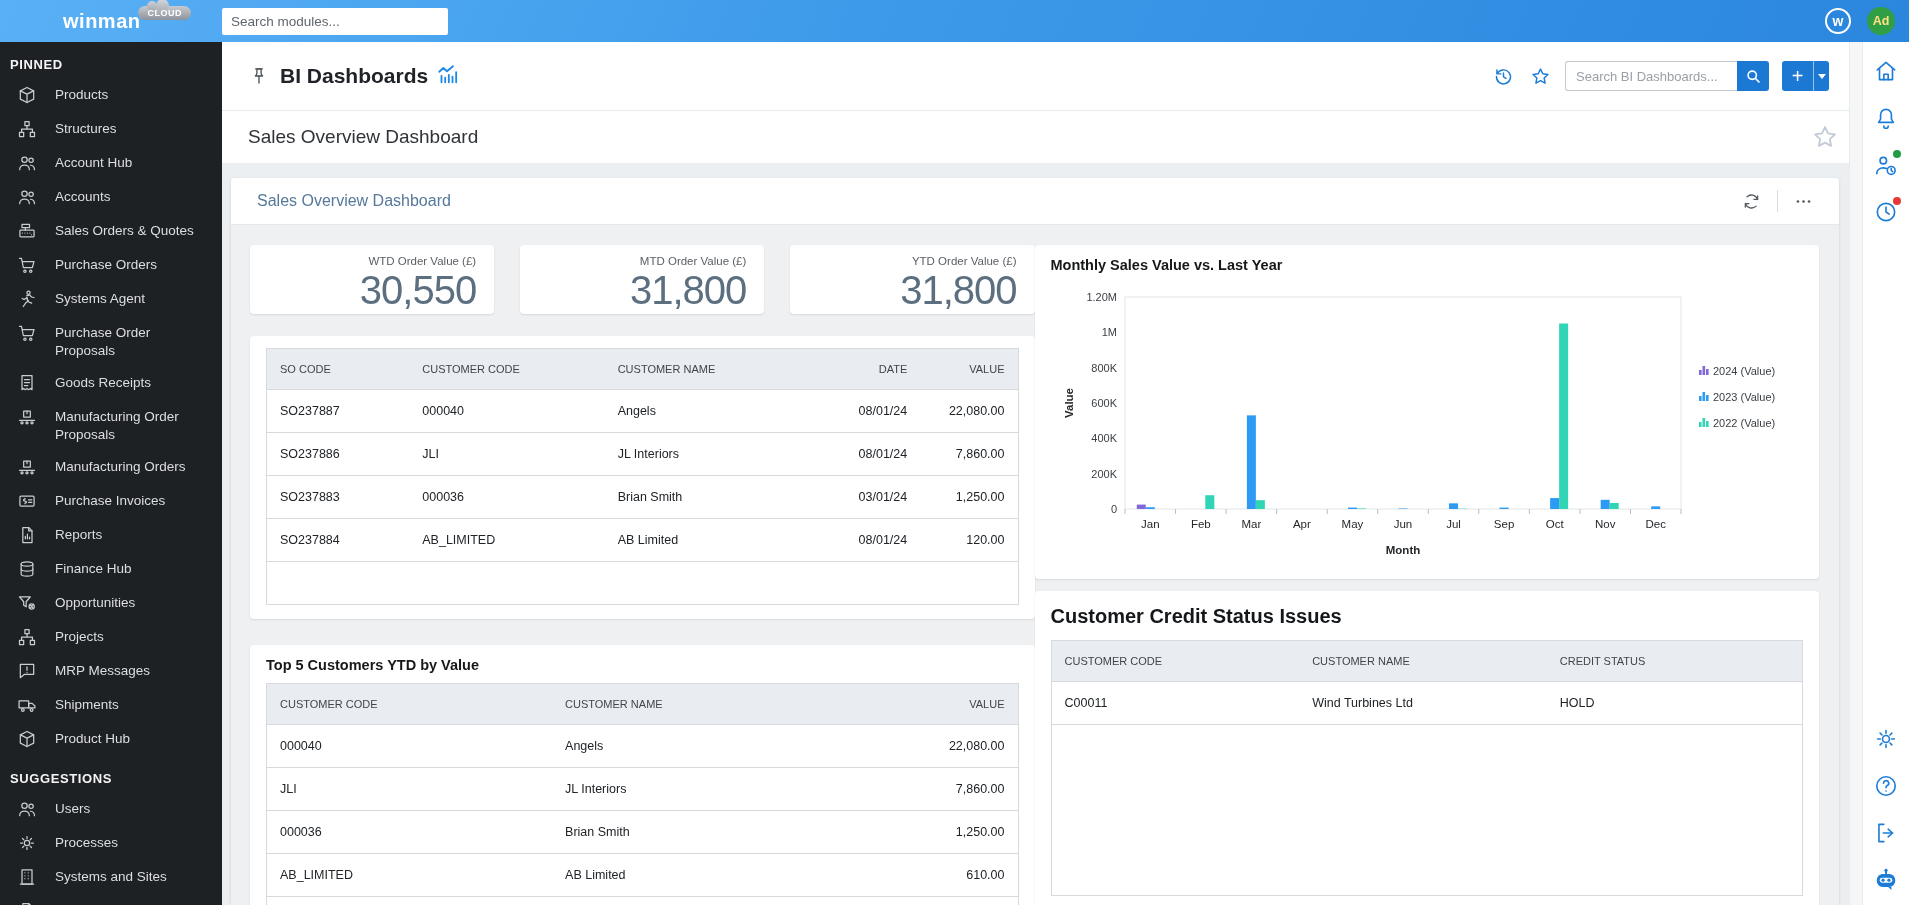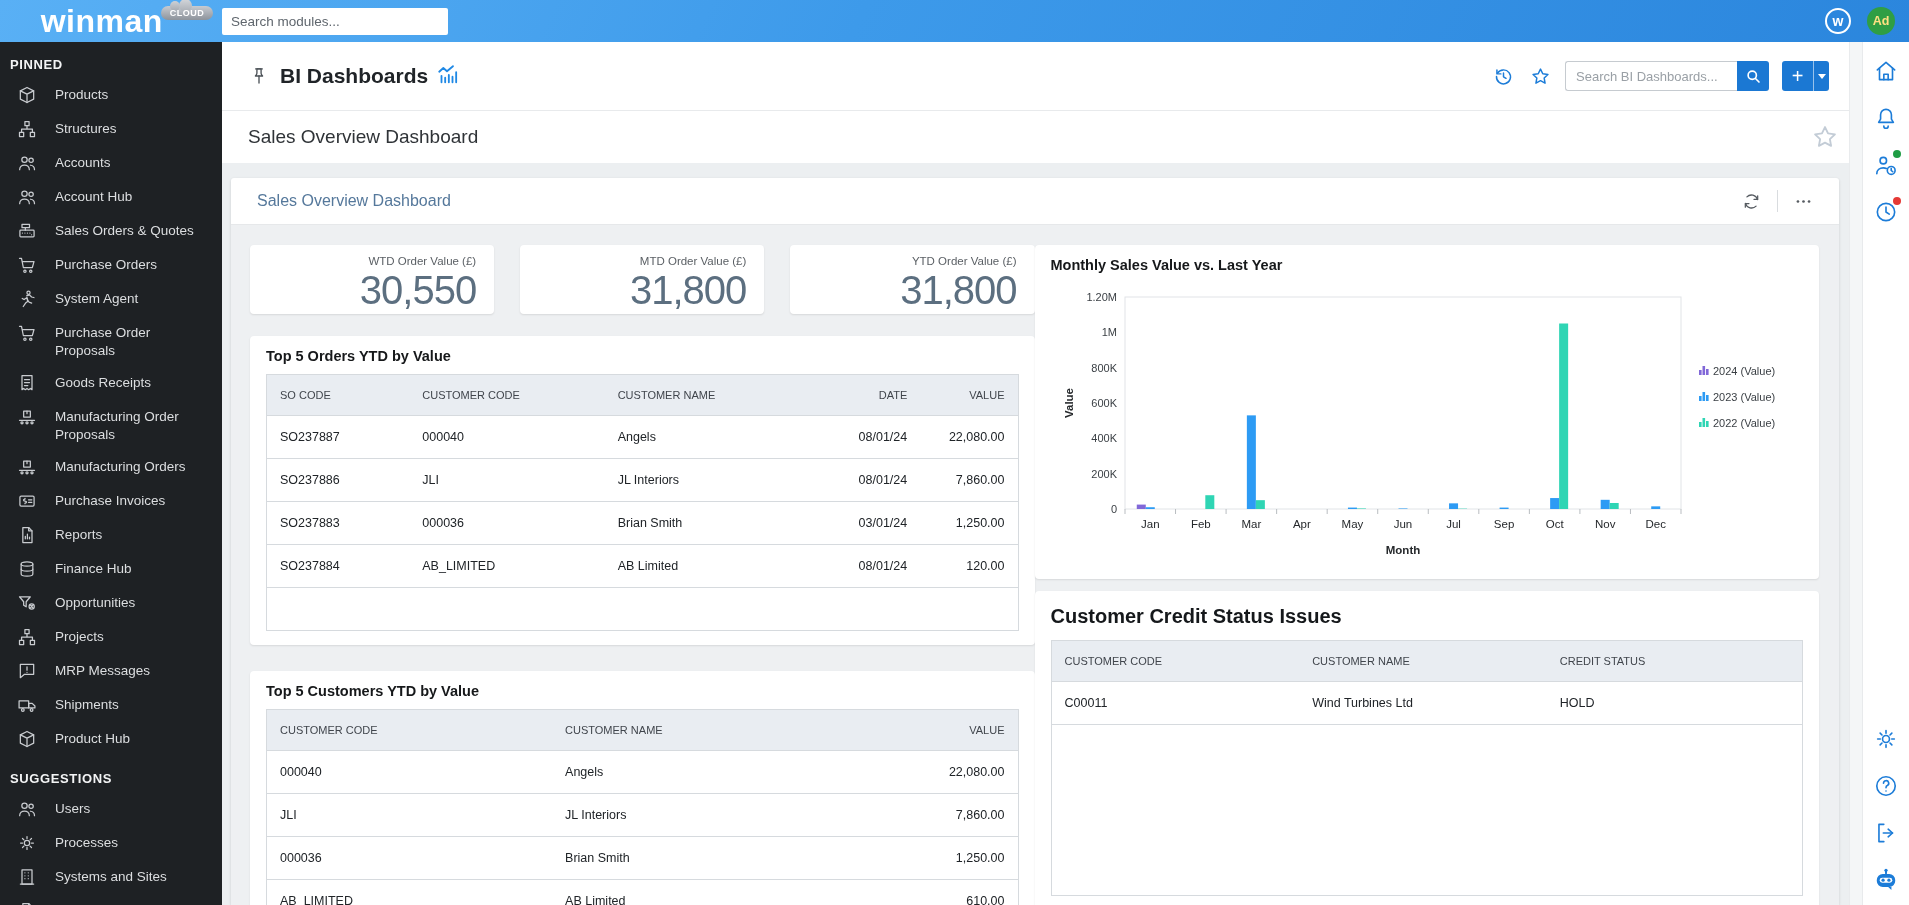--- a/index.html
+++ b/index.html
@@ -3,21 +3,21 @@
 <meta charset="utf-8">
 <style>
   html,body{margin:0;padding:0;width:1909px;height:905px;overflow:hidden;
     font-family:"Liberation Sans",sans-serif;background:#eceff1;}
   *{box-sizing:border-box;}
 
   
   .topbar{height:42px;width:100%;display:flex;align-items:center;
     background:linear-gradient(115deg,#59b0f5 0%,#3d9aea 45%,#2b86dd 100%);}
   .logo-wrap{width:222px;display:flex;align-items:center;justify-content:center;}
-  .logo-text{color:#fff;font-size:32px;font-weight:bold;letter-spacing:.5px;text-transform:lowercase;margin-left:32px;}
+  .logo-text{color:#fff;font-size:20px;font-weight:bold;letter-spacing:.5px;text-transform:lowercase;margin-left:32px;}
   .cloud-badge{position:relative;top:-8px;margin-left:-2px;background:linear-gradient(180deg,#c7cbd1,#8d939b);
     color:#fff;font-size:9px;font-weight:bold;padding:2px 9px;border-radius:9px;letter-spacing:.5px;}
   .cloud-badge::before{content:"";position:absolute;top:-5px;left:9px;width:10px;height:10px;border-radius:50%;
     background:linear-gradient(180deg,#cdd1d6,#a5aab1);}
   .cloud-badge::after{content:"";position:absolute;top:-7px;left:18px;width:13px;height:13px;border-radius:50%;
     background:linear-gradient(180deg,#d3d6da,#a9aeb5);}
   .cloud-badge span{position:relative;z-index:2;}
   .top-search{width:226px;height:27px;border:none;border-radius:2px;padding:0 9px;font-size:13.5px;
     font-family:"Liberation Sans",sans-serif;color:#33373b;}
   .top-search::placeholder{color:#5f666d;}
@@ -277,45 +277,45 @@
           <div class="side-item">
             <svg class="">
               <use href="#icon-nodes" xlink:href="#icon-nodes"></use>
             </svg>
             <span>Structures</span>
           </div>
           <div class="side-item">
             <svg class="">
               <use href="#icon-people" xlink:href="#icon-people"></use>
             </svg>
+            <span>Account Hub</span>
+          </div>
+          <div class="side-item">
+            <svg class="">
+              <use href="#icon-people" xlink:href="#icon-people"></use>
+            </svg>
             <span>Accounts</span>
           </div>
           <div class="side-item">
             <svg class="">
-              <use href="#icon-people" xlink:href="#icon-people"></use>
-            </svg>
-            <span>Account Hub</span>
-          </div>
-          <div class="side-item">
-            <svg class="">
               <use href="#icon-register" xlink:href="#icon-register"></use>
             </svg>
             <span>Sales Orders &amp; Quotes</span>
           </div>
           <div class="side-item">
             <svg class="">
               <use href="#icon-cart" xlink:href="#icon-cart"></use>
             </svg>
             <span>Purchase Orders</span>
           </div>
           <div class="side-item">
             <svg class="">
               <use href="#icon-runner" xlink:href="#icon-runner"></use>
             </svg>
-            <span>System Agent</span>
+            <span>Systems Agent</span>
           </div>
           <div class="side-item">
             <svg class="">
               <use href="#icon-cart" xlink:href="#icon-cart"></use>
             </svg>
             <span>Purchase Order Proposals</span>
           </div>
           <div class="side-item">
             <svg class="">
               <use href="#icon-receipt" xlink:href="#icon-receipt"></use>
@@ -500,21 +500,20 @@
                   <div class="kpi-label">MTD Order Value (£)</div>
                   <div class="kpi-value">31,800</div>
                 </div>
                 <div class="kpi-card">
                   <div class="kpi-label">YTD Order Value (£)</div>
                   <div class="kpi-value">31,800</div>
                 </div>
               </div>
 
             <div class="data-card">
-              <h3 class="card-title">Top 5 Orders YTD by Value</h3>
               <table class="grid tbl-orders">
                   <thead>
                     <tr>
                       <th>SO CODE</th>
                       <th>CUSTOMER CODE</th>
                       <th>CUSTOMER NAME</th>
                       <th class="ar">DATE</th>
                       <th class="ar">VALUE</th>
                     </tr>
                   </thead>

